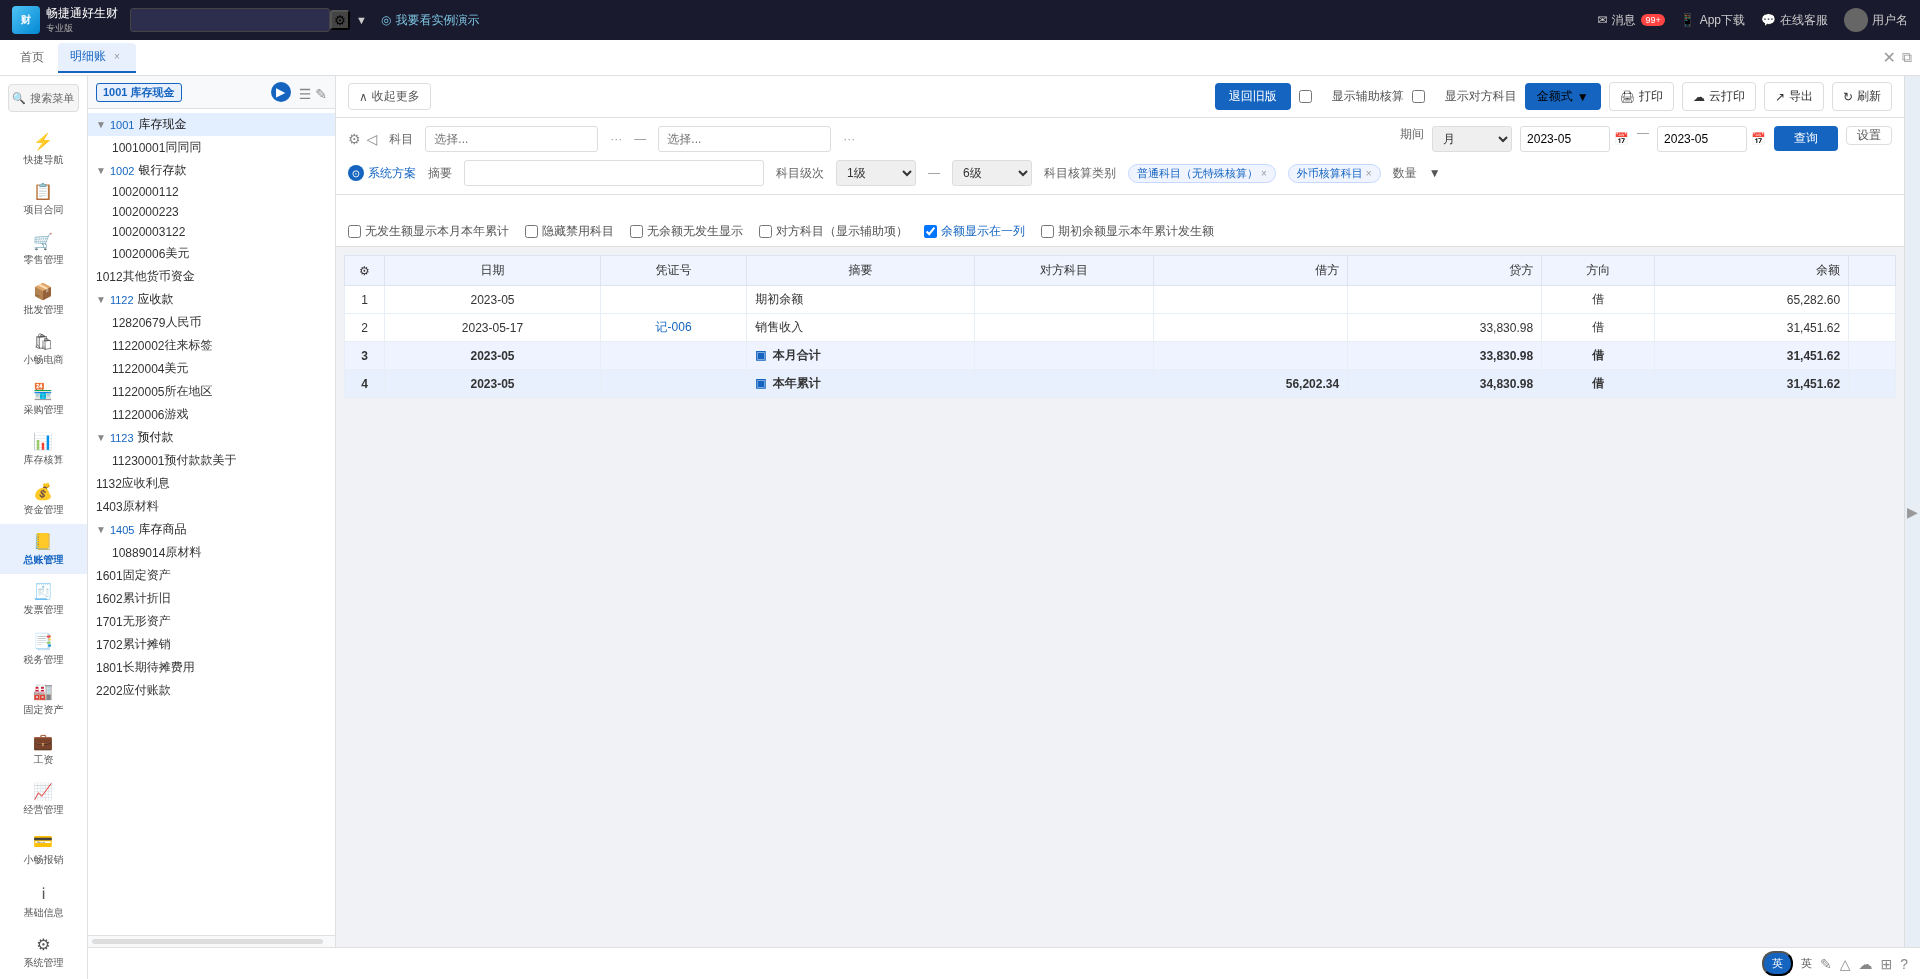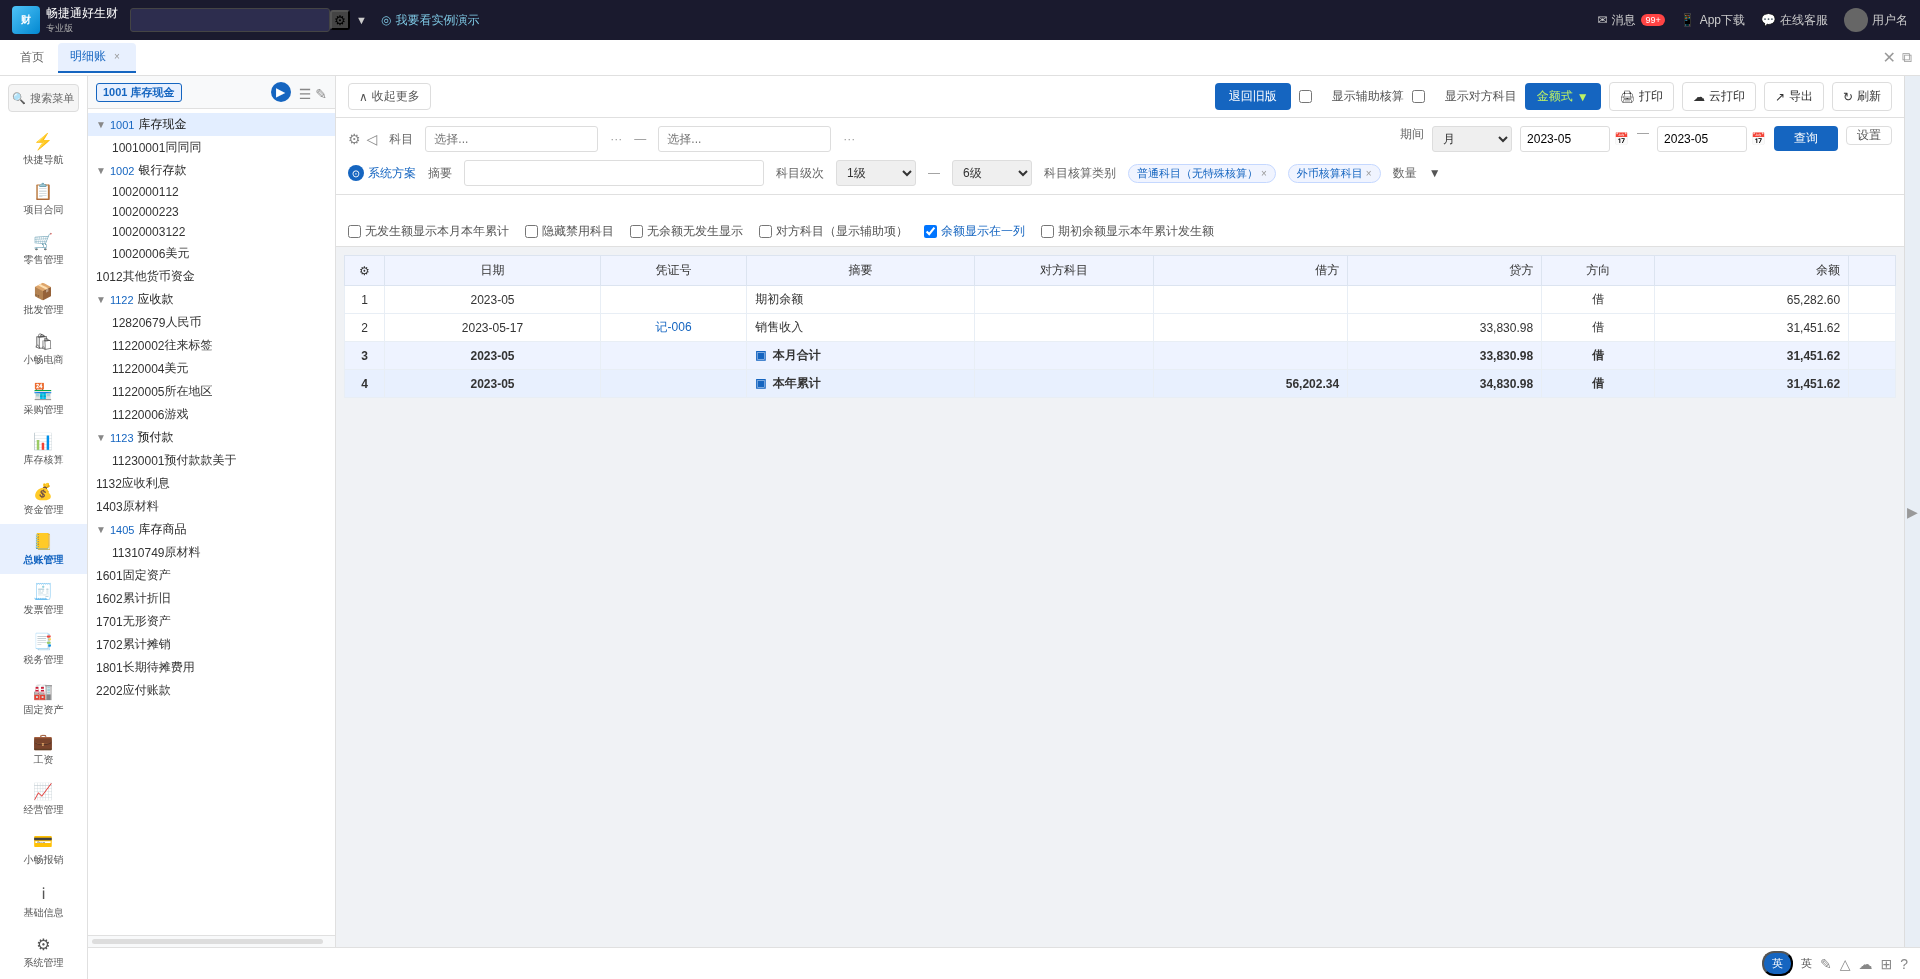--- a/index.html
+++ b/index.html
@@ -59,21 +59,21 @@
     .tree-item .item-code { color: #1565c0; margin-right: 4px; font-size: 11px; }
     .tree-item-child { padding-left: 24px; }
 
     
     .toolbar { display: flex; align-items: center; padding: 6px 12px; background: #fff; border-bottom: 1px solid #e0e0e0; gap: 8px; }
     .toolbar-left { display: flex; align-items: center; gap: 8px; }
     .more-btn { display: flex; align-items: center; gap: 4px; padding: 4px 10px; background: #fff; border: 1px solid #ddd; border-radius: 4px; font-size: 12px; color: #555; cursor: pointer; }
     .toolbar-right { margin-left: auto; display: flex; align-items: center; gap: 8px; }
     .btn-primary { background: #1565c0; color: #fff; border: none; border-radius: 4px; padding: 5px 14px; font-size: 12px; cursor: pointer; }
     .btn-outline { background: #fff; color: #333; border: 1px solid #ddd; border-radius: 4px; padding: 5px 10px; font-size: 12px; cursor: pointer; display: flex; align-items: center; gap: 4px; }
-    .btn-dropdown { background: #1565c0; color: #bef264; border: none; border-radius: 4px; padding: 5px 12px; font-size: 12px; cursor: pointer; display: flex; align-items: center; gap: 4px; }
+    .btn-dropdown { background: #1565c0; color: #000000; border: none; border-radius: 4px; padding: 5px 12px; font-size: 12px; cursor: pointer; display: flex; align-items: center; gap: 4px; }
     .checkbox-group { display: flex; align-items: center; gap: 20px; font-size: 12px; color: #555; }
     .checkbox-group input { margin: 0; }
 
     
     .filter-area { background: #fff; border-bottom: 1px solid #e0e0e0; padding: 8px 12px; display: flex; flex-direction: column; gap: 8px; }
     .filter-row { display: flex; align-items: center; gap: 12px; }
     .filter-label { font-size: 12px; color: #666; white-space: nowrap; }
     .filter-select { height: 26px; border: 1px solid #ddd; border-radius: 3px; font-size: 12px; padding: 0 6px; color: #333; min-width: 80px; cursor: pointer; }
     .filter-input { height: 26px; border: 1px solid #ddd; border-radius: 3px; font-size: 12px; padding: 0 8px; color: #999; min-width: 120px; }
     .filter-date { display: flex; align-items: center; gap: 4px; }
@@ -358,21 +358,21 @@
           <div class="tree-item">
             <span>1403</span>
             <span> 原材料</span>
           </div>
           <div class="tree-item parent">
             <span class="expand-icon">▼</span>
             <span class="item-code">1405</span>
             <span>库存商品</span>
           </div>
           <div class="tree-item tree-item-child">
-            <span>11310749</span>
+            <span>10889014</span>
             <span> 原材料</span>
           </div>
           <div class="tree-item">
             <span>1601</span>
             <span> 固定资产</span>
           </div>
           <div class="tree-item">
             <span>1602</span>
             <span> 累计折旧</span>
           </div>

